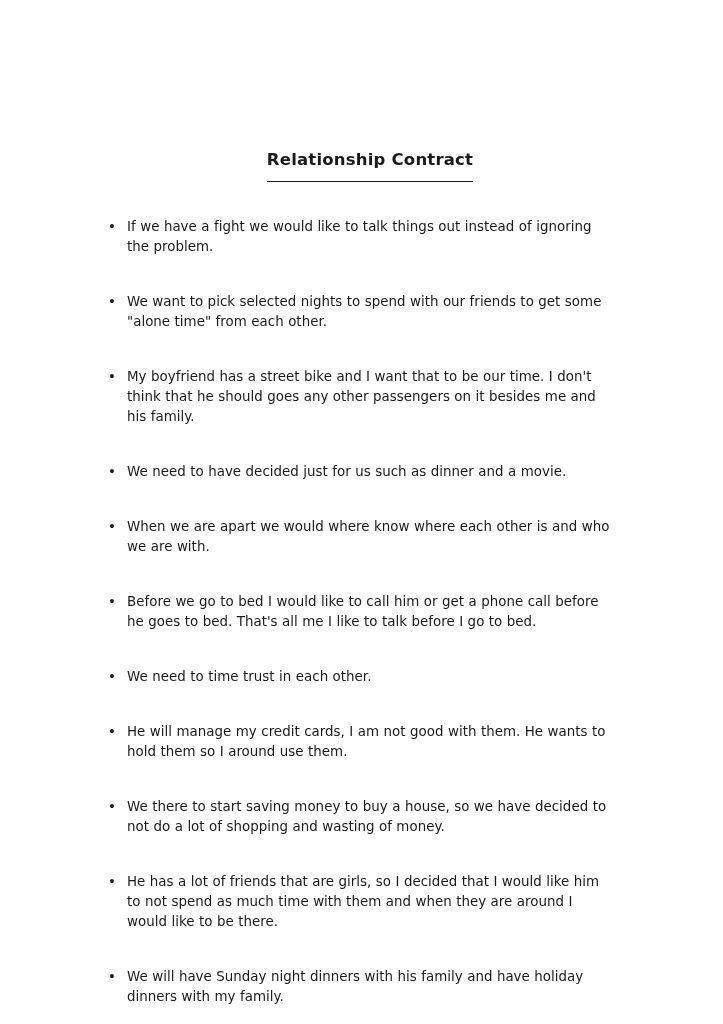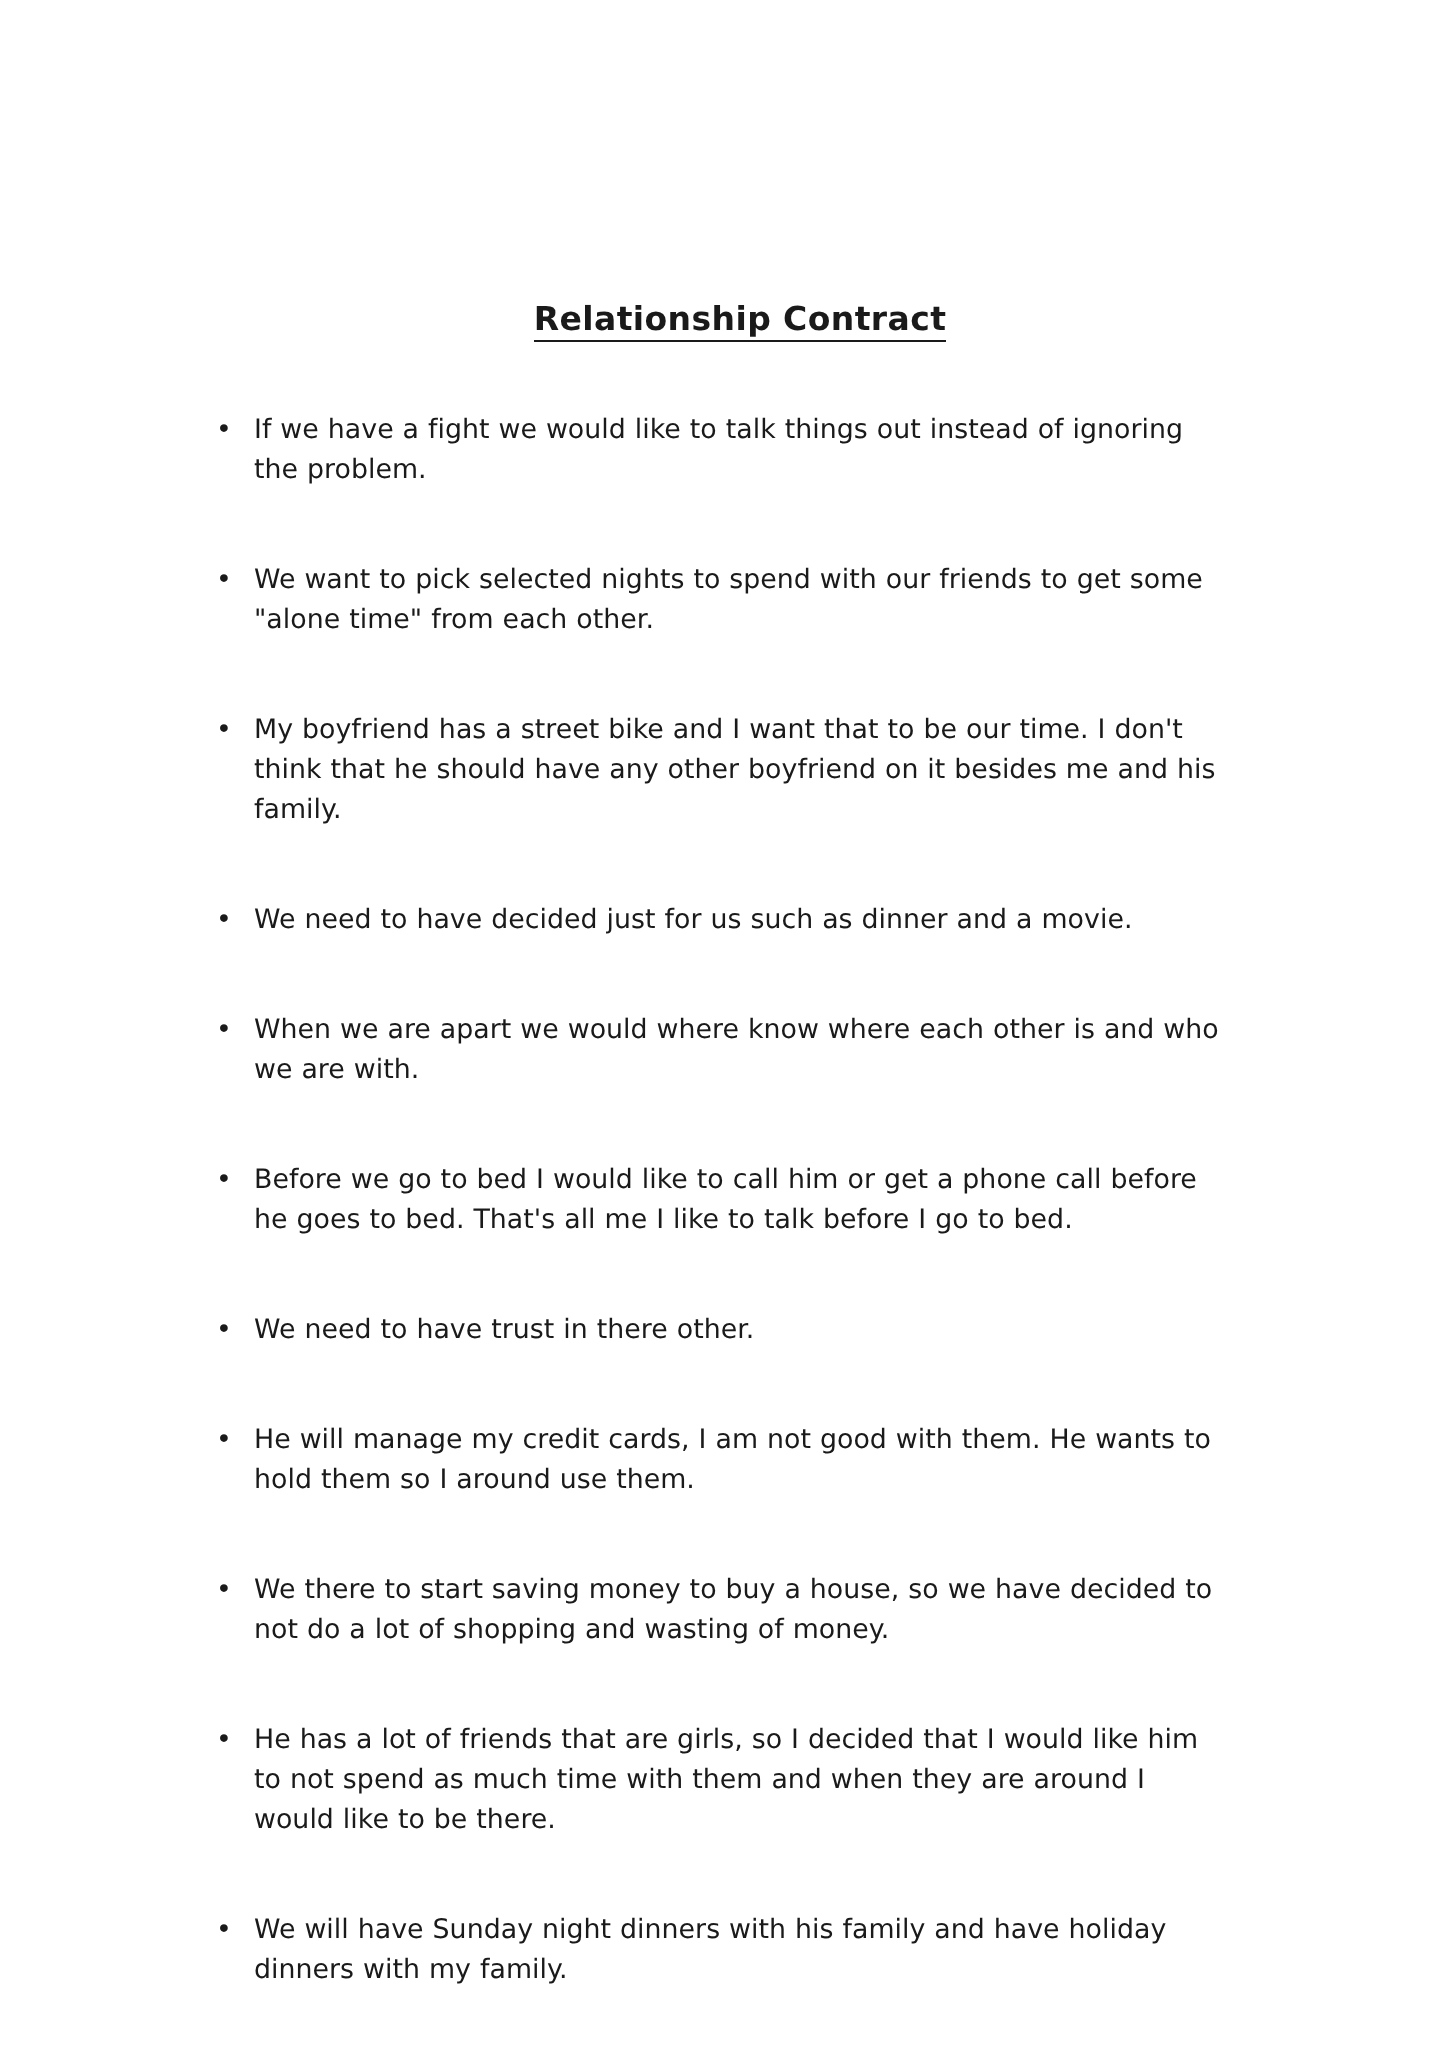--- a/index.html
+++ b/index.html
@@ -27,21 +27,21 @@
     text-align: center;
     font-size: 16.5px;
     font-weight: 700;
     letter-spacing: 0.2px;
     margin: 0 0 28px 0;
     padding-left: 18px;
   }
   .doc-title span.title-text {
     display: inline-block;
     border-bottom: 1.6px solid #1a1a1a;
-    padding-bottom: 0;
+    padding-bottom: 11px;
     line-height: 1.15;
   }
   ul.clauses {
     list-style: none;
     margin: 0;
     padding: 0;
   }
   ul.clauses li.clause {
     position: relative;
     padding-left: 19px;
@@ -83,37 +83,37 @@
       <li class="clause">
         <span class="bullet-marker">•</span>
         <span class="clause-text">If we have a fight we would like to talk things out instead of ignoring the problem.</span>
       </li>
       <li class="clause">
         <span class="bullet-marker">•</span>
         <span class="clause-text">We want to pick selected nights to spend with our friends to get some "alone time" from each other.</span>
       </li>
       <li class="clause">
         <span class="bullet-marker">•</span>
-        <span class="clause-text">My boyfriend has a street bike and I want that to be our time. I don't think that he should have any other boyfriend on it besides me and his family.</span>
+        <span class="clause-text">My boyfriend has a street bike and I want that to be our time. I don't think that he should goes any other passengers on it besides me and his family.</span>
       </li>
       <li class="clause">
         <span class="bullet-marker">•</span>
         <span class="clause-text">We need to have decided just for us such as dinner and a movie.</span>
       </li>
       <li class="clause">
         <span class="bullet-marker">•</span>
         <span class="clause-text">When we are apart we would where know where each other is and who we are with.</span>
       </li>
       <li class="clause">
         <span class="bullet-marker">•</span>
         <span class="clause-text">Before we go to bed I would like to call him or get a phone call before he goes to bed. That's all me I like to talk before I go to bed.</span>
       </li>
       <li class="clause">
         <span class="bullet-marker">•</span>
-        <span class="clause-text">We need to have trust in there other.</span>
+        <span class="clause-text">We need to time trust in each other.</span>
       </li>
       <li class="clause">
         <span class="bullet-marker">•</span>
         <span class="clause-text">He will manage my credit cards, I am not good with them. He wants to hold them so I around use them.</span>
       </li>
       <li class="clause">
         <span class="bullet-marker">•</span>
         <span class="clause-text">We there to start saving money to buy a house, so we have decided to not do a lot of shopping and wasting of money.</span>
       </li>
       <li class="clause">

